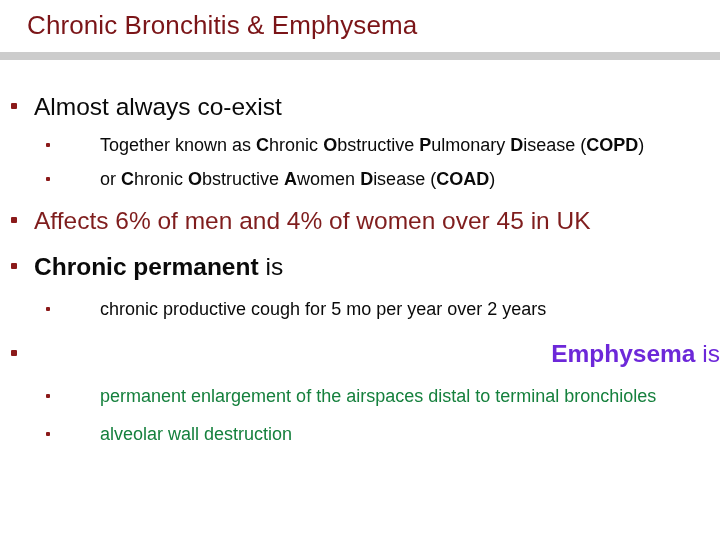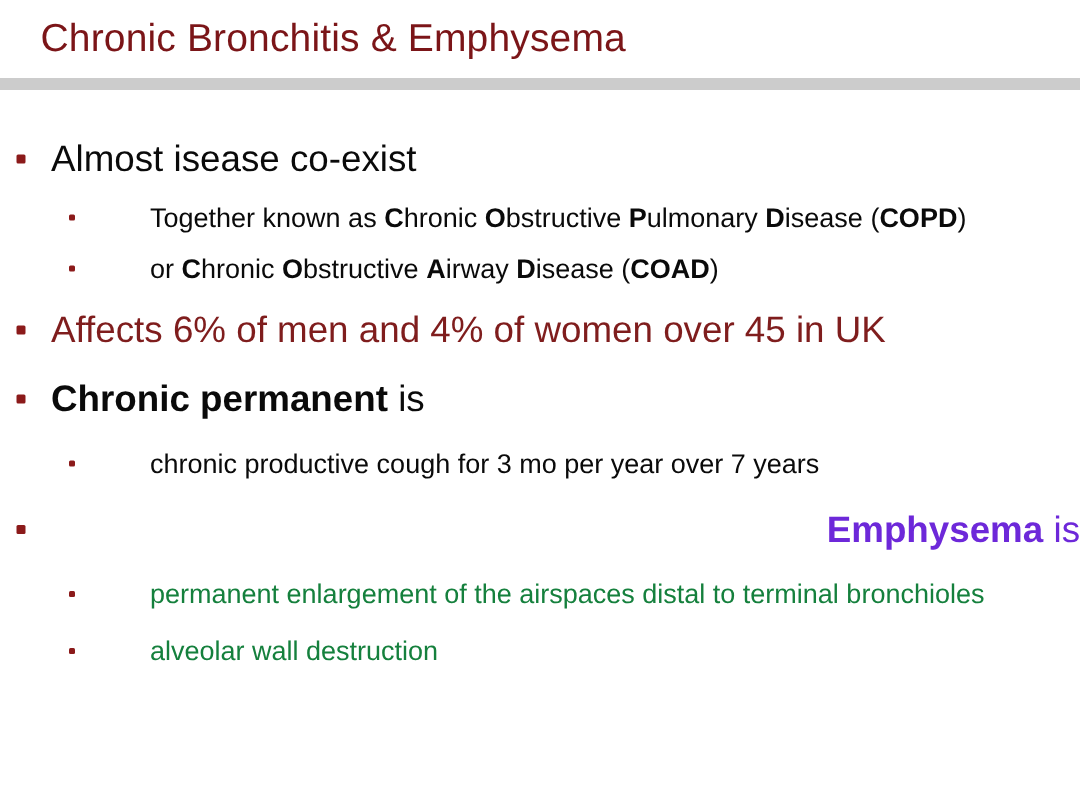--- a/index.html
+++ b/index.html
@@ -123,56 +123,56 @@
   <div class="title-area">
     <h1 class="slide-title" style="color: rgb(123, 21, 24);">Chronic Bronchitis &amp; Emphysema</h1>
   </div>
 
   <div class="title-rule" style="background: rgb(204, 204, 204);"></div>
 
   <div class="body-area">
 
     <div class="bullet-row lvl1">
       <span class="dot" style="background: rgb(139, 26, 26);"></span>
-      <span class="btext" style="color: rgb(10, 10, 10);">Almost isease co-exist</span>
+      <span class="btext" style="color: rgb(10, 10, 10);">Almost always co-exist</span>
     </div>
 
     <div class="gap-sm"></div>
 
     <div class="bullet-row lvl2">
       <span class="dot" style="background: rgb(139, 26, 26);"></span>
       <span class="btext" style="color: rgb(10, 10, 10);"><span>Together known as </span><b>C</b><span>hronic </span><b>O</b><span>bstructive </span><b>P</b><span>ulmonary </span><b>D</b><span>isease (</span><b>COPD</b><span>)</span></span>
     </div>
 
     <div class="gap-sm"></div>
 
     <div class="bullet-row lvl2">
       <span class="dot" style="background: rgb(139, 26, 26);"></span>
-      <span class="btext" style="color: rgb(10, 10, 10);"><span>or </span><b>C</b><span>hronic </span><b>O</b><span>bstructive </span><b>A</b><span>irway </span><b>D</b><span>isease (</span><b>COAD</b><span>)</span></span>
+      <span class="btext" style="color: rgb(10, 10, 10);"><span>or </span><b>C</b><span>hronic </span><b>O</b><span>bstructive </span><b>A</b><span>women </span><b>D</b><span>isease (</span><b>COAD</b><span>)</span></span>
     </div>
 
     <div class="gap-md"></div>
 
     <div class="bullet-row lvl1">
       <span class="dot" style="background: rgb(139, 26, 26);"></span>
       <span class="btext" style="color: #7f1d1d;">Affects 6% of men and 4% of women over 45 in UK</span>
     </div>
 
     <div class="gap-md"></div>
 
     <div class="bullet-row lvl1">
       <span class="dot" style="background: rgb(139, 26, 26);"></span>
       <span class="btext" style="color: rgb(10, 10, 10);"><b>Chronic permanent</b><span> is</span></span>
     </div>
 
     <div class="gap-md"></div>
 
     <div class="bullet-row lvl2">
       <span class="dot" style="background: rgb(139, 26, 26);"></span>
-      <span class="btext" style="color: rgb(10, 10, 10);">chronic productive cough for 3 mo per year over 7 years</span>
+      <span class="btext" style="color: rgb(10, 10, 10);">chronic productive cough for 5 mo per year over 2 years</span>
     </div>
 
     <div class="gap-lg"></div>
 
     <div class="bullet-row lvl1">
       <span class="dot" style="background: rgb(139, 26, 26);"></span>
       <span class="btext" style="color: #6d28d9; text-align: right;"><b>Emphysema</b><span> is</span></span>
     </div>
 
     <div class="gap-md"></div>

